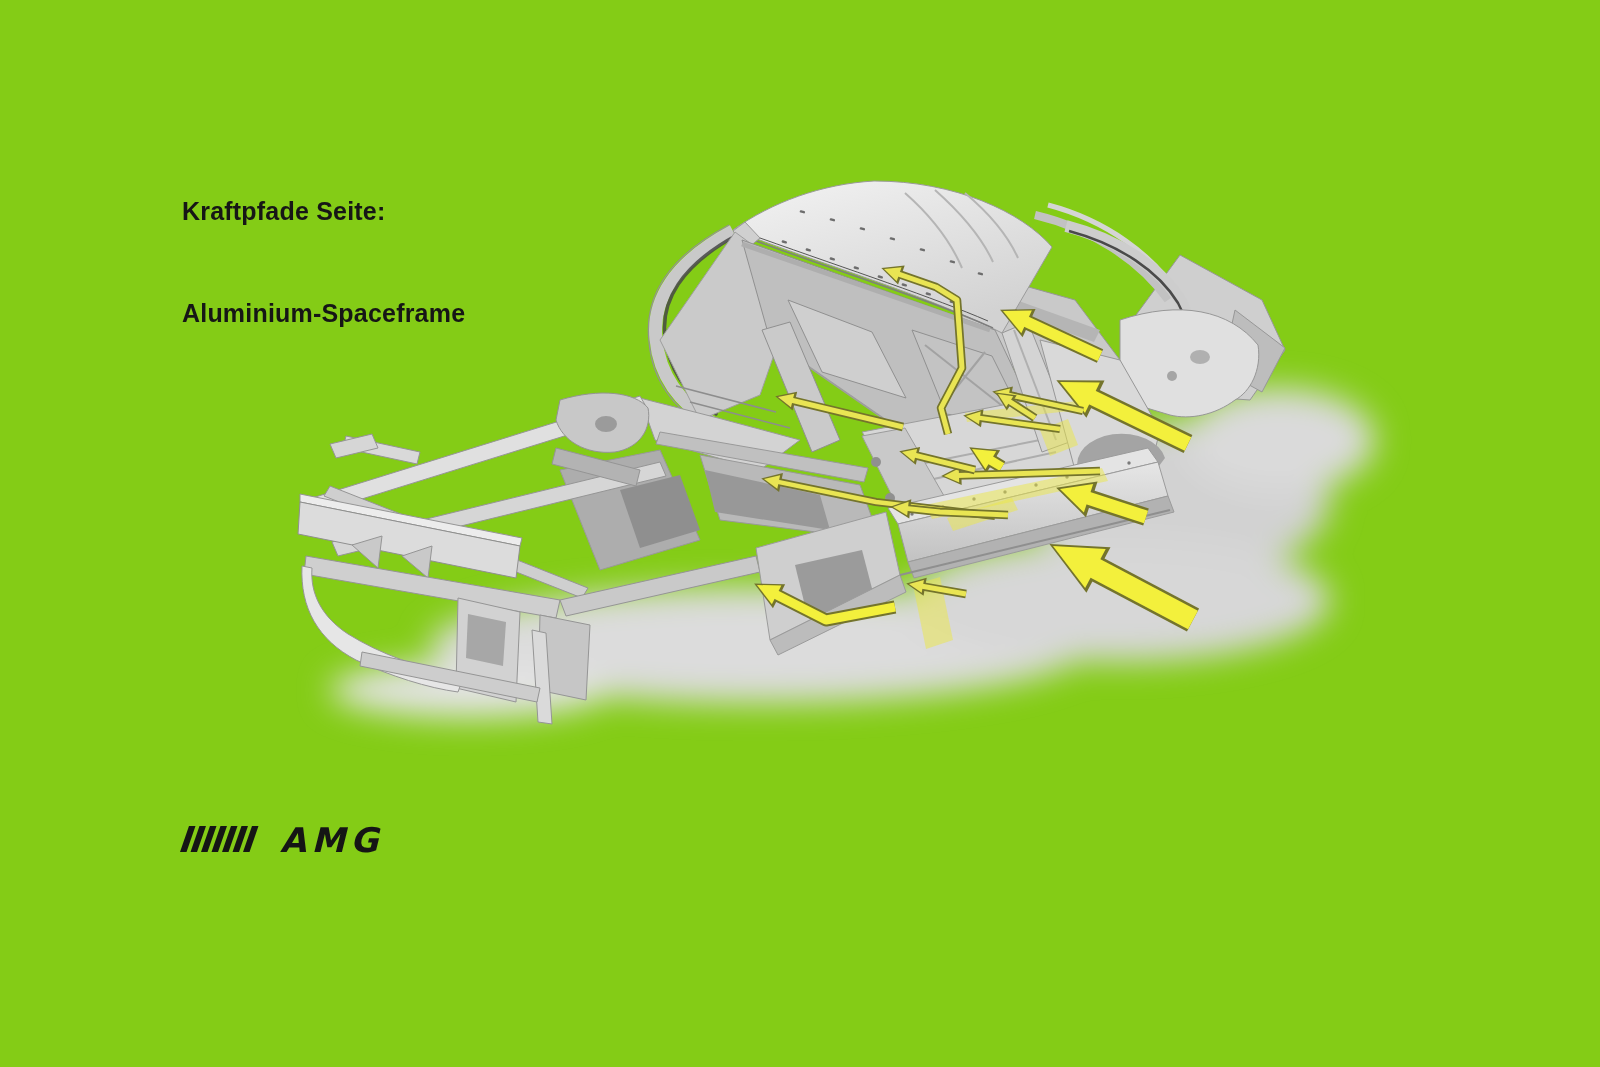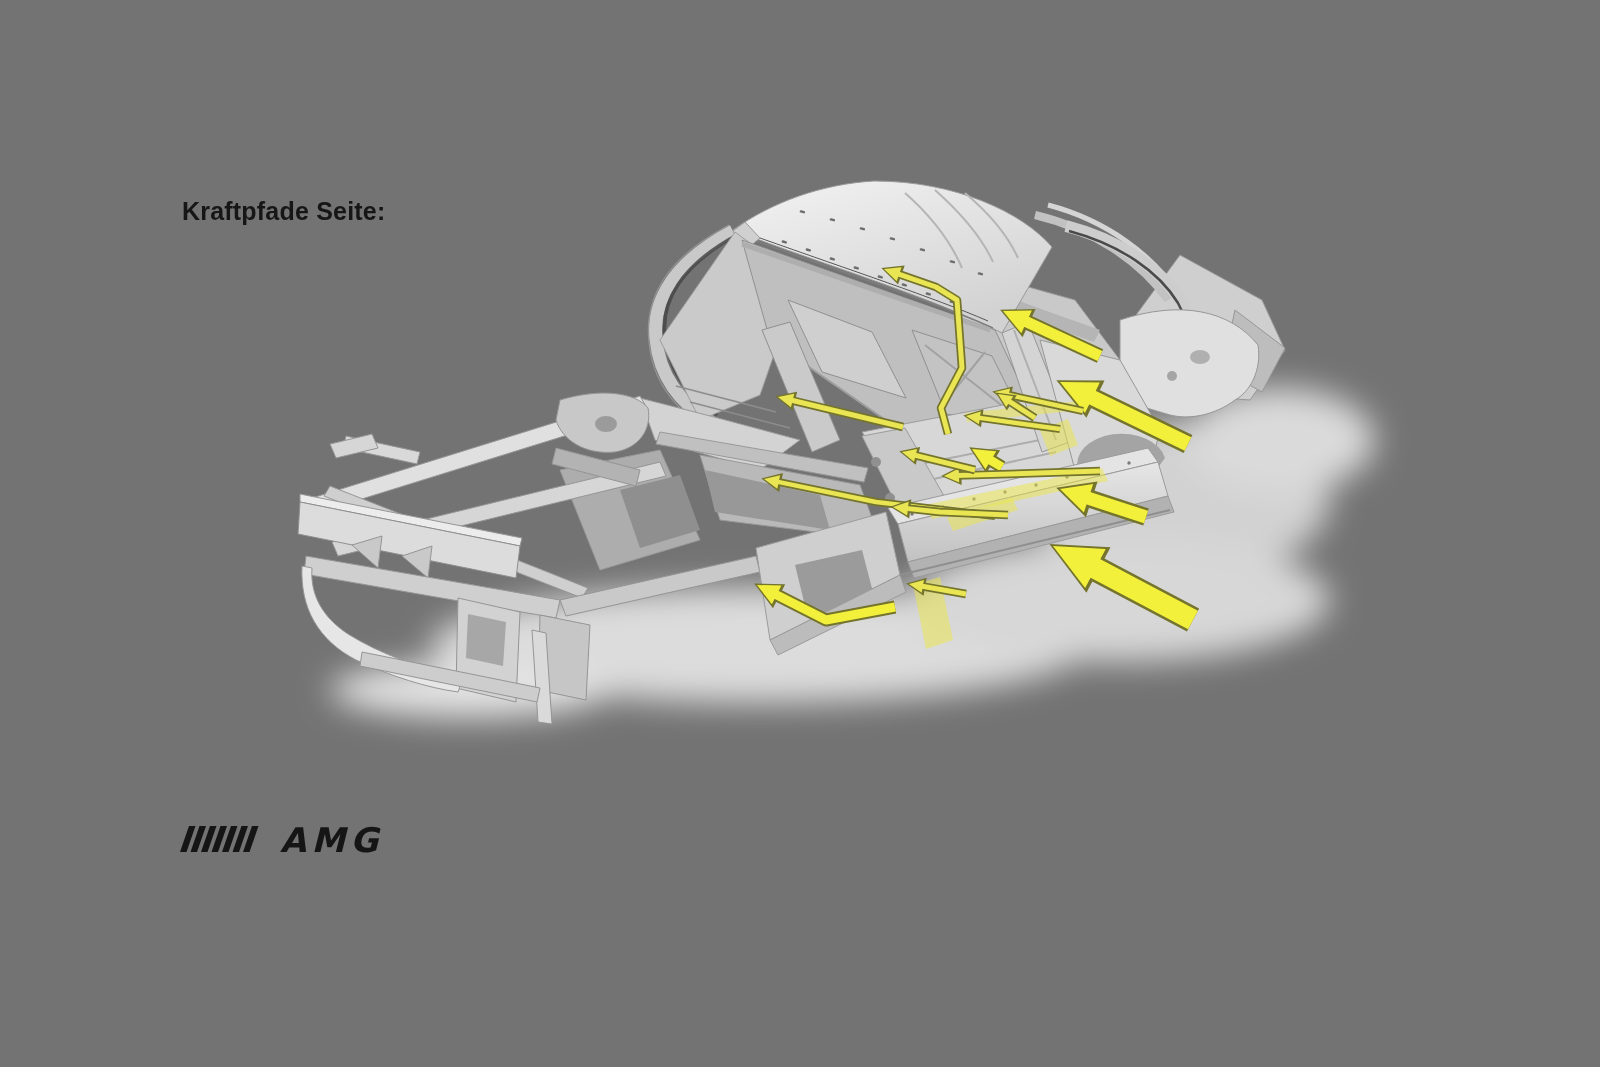--- a/index.html
+++ b/index.html
@@ -1,30 +1,31 @@
 <!DOCTYPE html>
 <html><head>
 <meta charset="utf-8">
 <style>
   html,body{margin:0;padding:0;background:#ffffff;}
-  #page{position:relative;width:1600px;height:1067px;background:#737373;overflow:hidden;
+  #page{position:relative;width:1600px;height:1067px;background:#84cc16;overflow:hidden;
         font-family:"Liberation Sans", sans-serif;}
   .title{position:absolute;left:182px;top:126px;font-size:25px;line-height:34px;
          font-weight:bold;color:#161616;letter-spacing:0.2px;white-space:pre;}
   .title div{height:34px;}
   #art{position:absolute;left:0;top:0;width:1600px;height:1067px;display:block;}
   #logo{position:absolute;left:180px;top:820px;width:220px;height:42px;display:block;}
 </style>
 </head>
 <body>
 
 <div id="page">
 
   <div class="title">
     <div>Kraftpfade Seite:</div>
+    <div>Aluminium-Spaceframe</div>
   </div>
 
   <svg id="art" viewBox="0 0 1600 1067">
     <defs>
       <filter id="soft" x="-40%" y="-40%" width="180%" height="180%">
         <feGaussianBlur stdDeviation="16"></feGaussianBlur>
       </filter>
       <linearGradient id="gradRoof" x1="0" y1="0" x2="0.6" y2="1">
         <stop offset="0" stop-color="#f3f3f3"></stop>
           <stop offset="1" stop-color="#d2d2d2"></stop>

